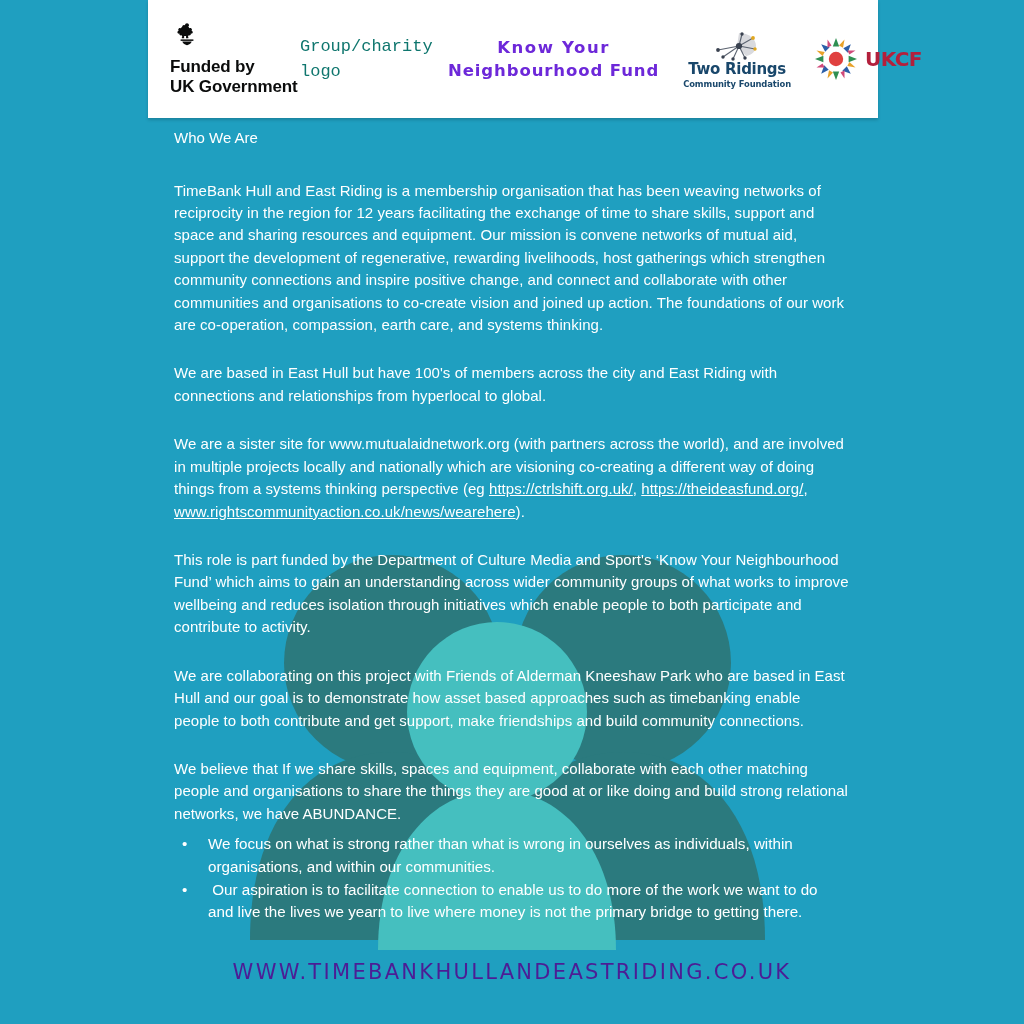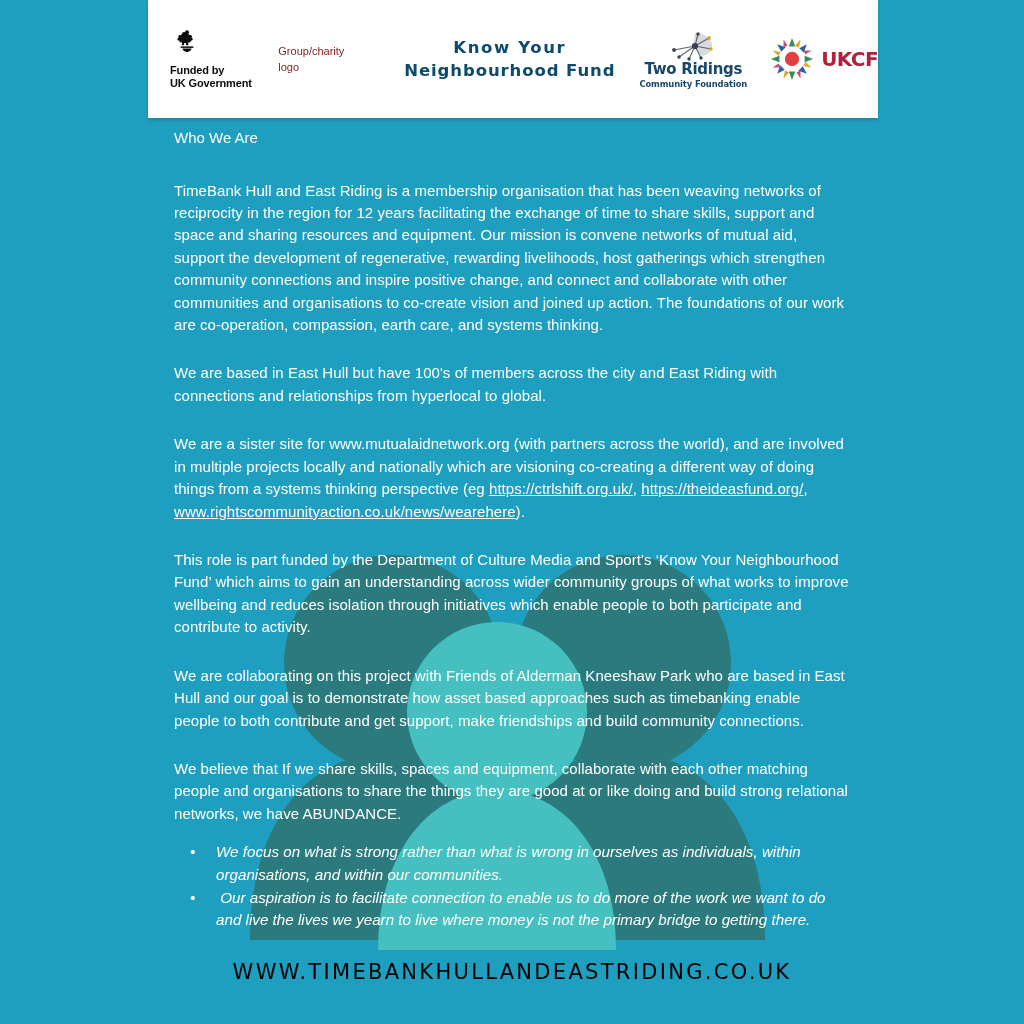--- a/index.html
+++ b/index.html
@@ -40,47 +40,47 @@
     align-items: center;
   }
   .logo-slot { display: flex; align-items: center; }
 
   
   .ukgov { margin-left: 22px; width: 108px; }
   .ukgov .crest { display: block; margin: 0 0 3px 2px; }
   .ukgov .ukgov-line {
     font-family: "Liberation Sans", sans-serif;
     font-weight: bold;
-    font-size: 11px;
+    font-size: 17px;
     color: #0b0c0c;
     line-height: 1.16;
     letter-spacing: -0.15px;
     white-space: nowrap;
   }
 
   
   .charity-slot { margin-left: 22px; width: 110px; }
   .charity-slot .charity-line {
-    font-family: Liberation Sans, sans-serif;
-    font-size: 11px;
-    color: #7f1d1d;
+    font-family: Liberation Mono, monospace;
+    font-size: 17px;
+    color: #0f766e;
     line-height: 1.5;
   }
 
   
   .kynf {
     margin-left: 38px;
     width: 232px;
     text-align: center;
   }
   .kynf .kynf-line {
     font-family: "DejaVu Sans", sans-serif;
     font-weight: bold;
     font-size: 16.5px;
-    color: #0c4a6e;
+    color: #6d28d9;
     letter-spacing: 0.9px;
     line-height: 1.42;
     white-space: nowrap;
   }
   .kynf .kynf-line.l1 { letter-spacing: 1.6px; }
 
   
   .tworidings { margin-left: 24px; width: 112px; text-align: center; }
   .tworidings .tr-mark { height: 32px; display:block; margin: 0 auto -2px auto;}
   .tworidings .tr-name {
@@ -134,23 +134,22 @@
     color: #ffffff;
     letter-spacing: 0.05px;
   }
   p.para.nomargin { margin-bottom: 0; }
   a.inline-link {
     color: #ffffff;
     text-decoration: underline;
   }
   ul.bullets {
     list-style: none;
-    margin: 16px;
+    margin: 8px;
     padding: 0;
-    font-style: italic;
   }
   ul.bullets li {
     font-size: 15.2px;
     line-height: 1.495;
     color: #ffffff;
     position: relative;
     padding-left: 26px;
     text-indent: -26px;
     margin: 0;
   }
@@ -164,21 +163,21 @@
     width: 1024px;
     z-index: 2;
     text-align: center;
     color: #ffffff;
   }
   .footer .site {
     font-family: "DejaVu Sans", sans-serif;
     font-size: 21px;
     letter-spacing: 2.3px;
     line-height: 1.35;
-    color: #000000;
+    color: #4c1d95;
   }
   .footer .contact-row {
     font-family: "DejaVu Sans", sans-serif;
     font-size: 16.5px;
     letter-spacing: 1.9px;
     line-height: 1.5;
     color: #ffffff;
     margin-top: 2px;
   }
   .footer .contact-row .gap { display: inline-block; width: 16px; }

